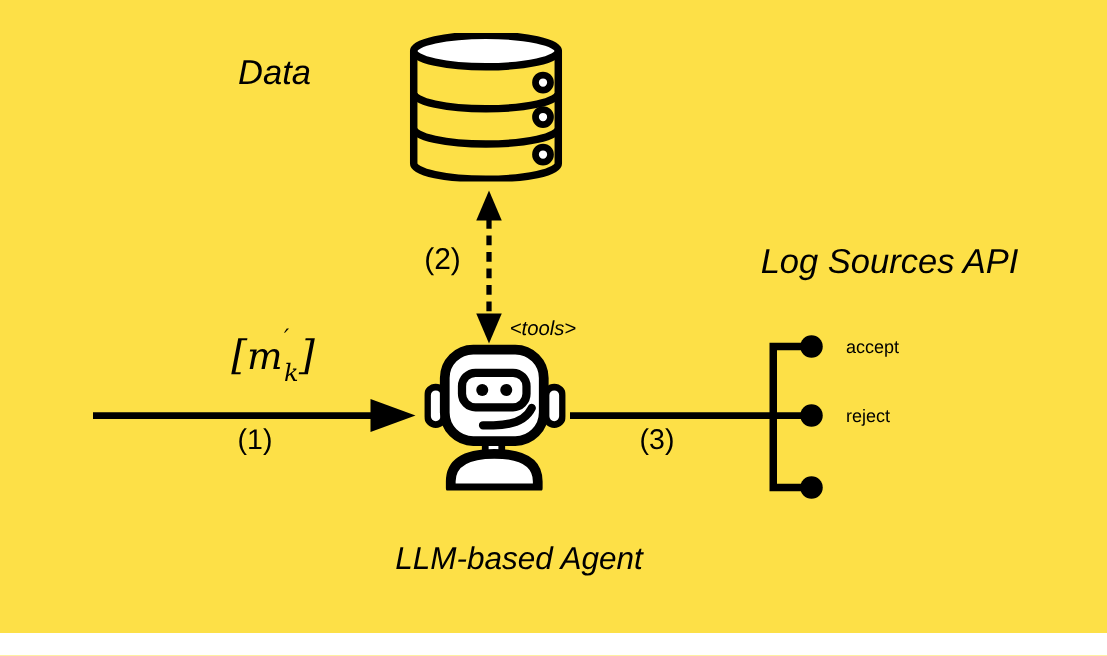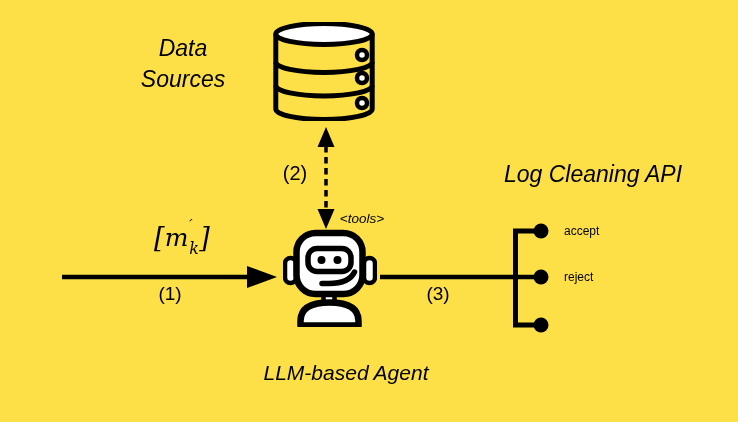--- a/index.html
+++ b/index.html
@@ -74,24 +74,23 @@
       <rect x="25" y="19.5" width="43" height="23" rx="9" fill="#fff" stroke-width="5.5"></rect>
       <circle cx="38.5" cy="31" r="4" fill="#000" stroke="none"></circle>
       <circle cx="54.5" cy="31" r="4" fill="#000" stroke="none"></circle>
       <path d="M71.5,43 Q66,54.5 46,54.5 L39,54.5" fill="none" stroke-width="5.5" stroke-linecap="round"></path>
       <path d="M17.5,96.5 V92 Q17.5,73.5 46.5,73.5 Q75.5,73.5 75.5,92 V96.5 Z" fill="#fff" stroke-width="6.5"></path>
     </g>
   </svg>
 
   <div class="lbl node-title" style="left:103px;top:33px;width:160px">
     <div>Data</div>
-    <div>Sources</div>
   </div>
 
-  <div class="lbl node-title" style="left:473px;top:159px;width:240px">Log Cleaning API</div>
+  <div class="lbl node-title" style="left:473px;top:159px;width:240px">Log Sources API</div>
 
   <div class="lbl it" style="left:246px;top:361px;width:200px;font-size:21px">LLM-based Agent</div>
 
   <div class="math">
       <span class="br">[</span>
       <span>m</span>
       <span class="supsub">
         <span class="sup">′</span>
         <span class="sb">k</span>
       </span>

